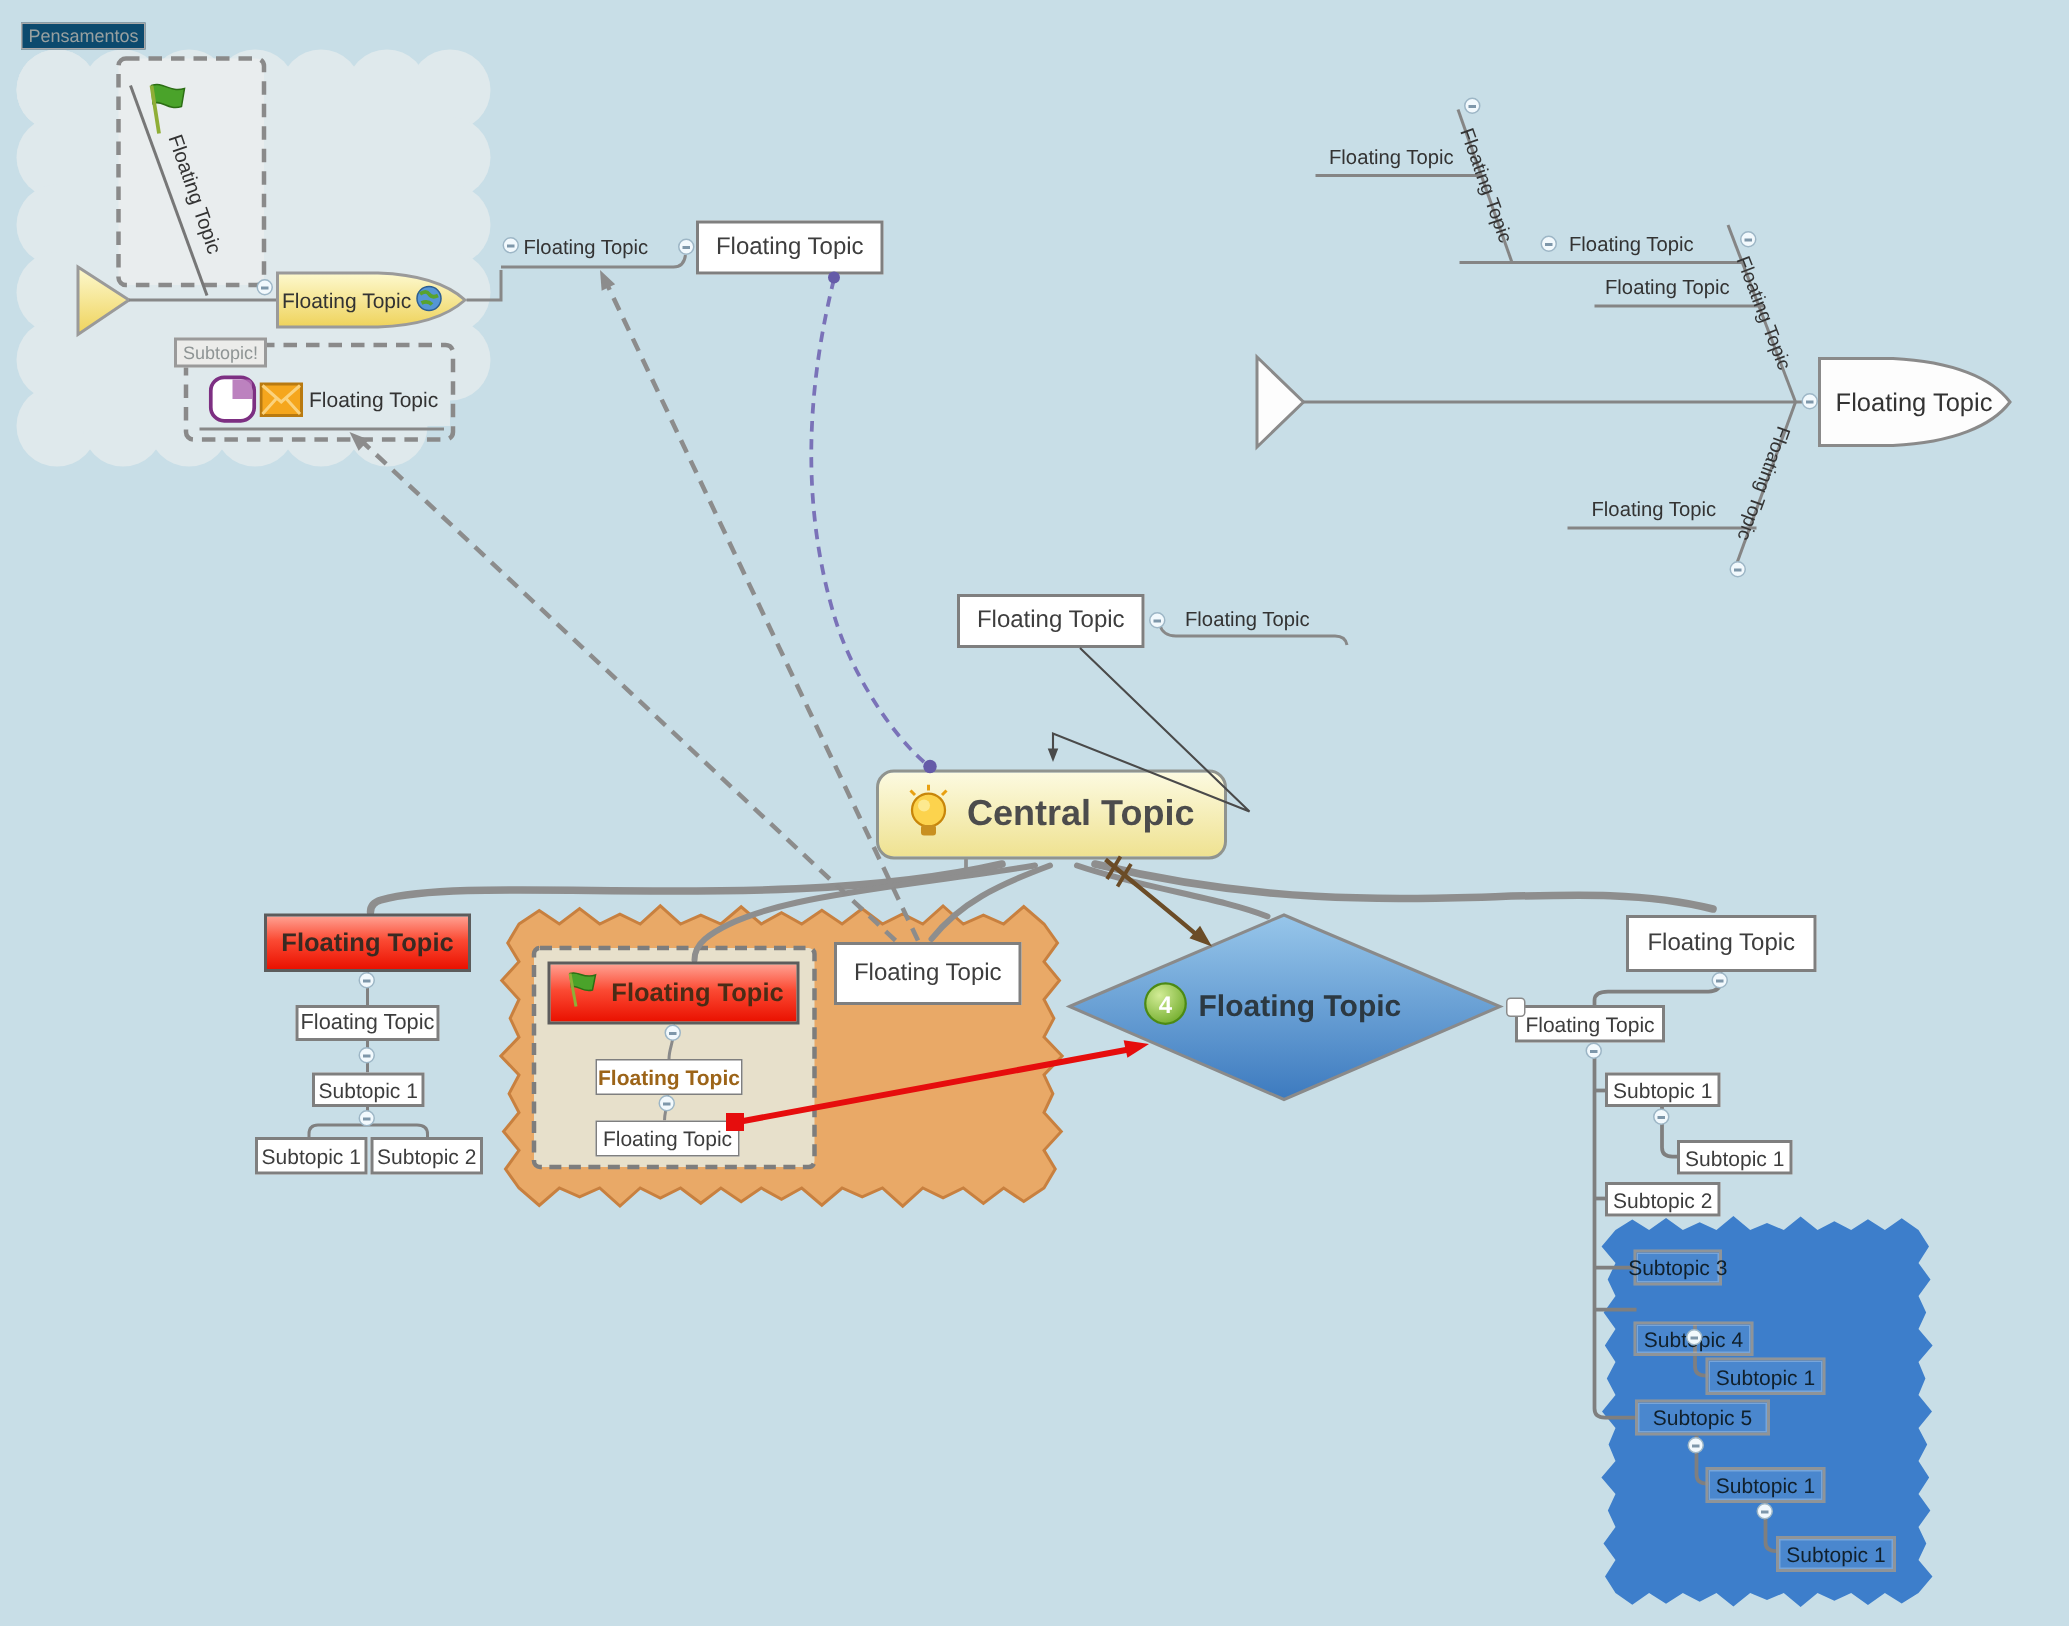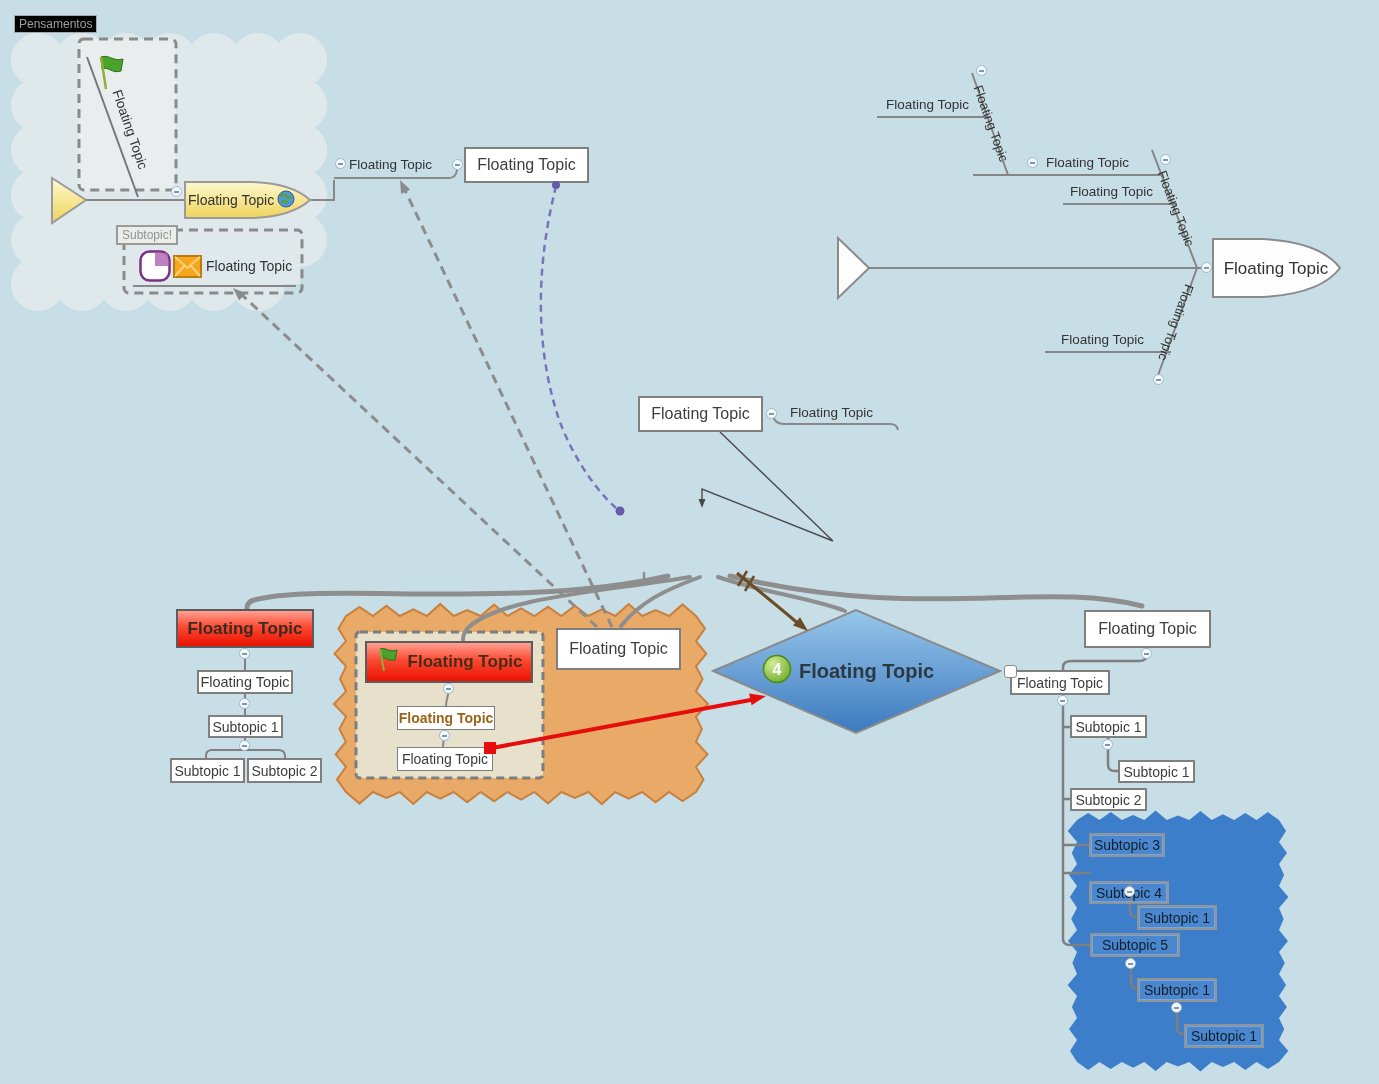--- a/index.html
+++ b/index.html
@@ -130,21 +130,21 @@
       <path d="M1063,873 H1091"></path>
       <path d="M1108,738 V765 Q1108,771 1115,771 H1119"></path>
       <path d="M1130,883 V911 Q1130,917 1137,917 H1139"></path>
       <path d="M1131,957 V983 Q1131,989 1138,989 H1139"></path>
       <path d="M1177,1001 V1028 Q1177,1034 1184,1034 H1186"></path>
     </g>
 
     <polygon points="713,671 856,610 1000,671 856,733" fill="url(#diamondG)" stroke="#8a8a8a" stroke-width="2"></polygon>
   </svg>
 
-  <div class="blabel" style="left:14px;top:15px;background:#000000;border:1px solid #a8a8a8;color:#98a0a0;">Pensamentos</div>
+  <div class="blabel" style="left:14px;top:15px;background:#0c4a6e;border:1px solid #a8a8a8;color:#98a0a0;">Pensamentos</div>
   <div class="blabel" style="left:116px;top:225px;background:#ececea;border:2px solid #9a9a9a;color:#8f9595;">Subtopic!</div>
 
   <div class="rot" style="left:78px;top:122px;transform:rotate(71deg);font-size:13.5px;">Floating Topic</div>
   <div style="position:absolute;left:95px;top:55px;z-index:3;">
     <svg width="34" height="36">
         <path d="M6,2 C14,-1 18,7 28,4 L26,16 C17,19 13,11 7,14 Z" fill="#4aa32a" stroke="#2c6e14" stroke-width="1"></path>
         <line x1="6" y1="2" x2="11" y2="34" stroke="#8fae37" stroke-width="2.5"></line>
       </svg>
   </div>
 
@@ -179,20 +179,37 @@
   <div class="lineLabel" style="left:886px;top:97px;">Floating Topic</div>
   <div class="rot" style="left:1124px;top:201px;transform:rotate(69deg);">Floating Topic</div>
   <div class="lineLabel" style="left:1046px;top:155px;">Floating Topic</div>
   <div class="lineLabel" style="left:1070px;top:184px;">Floating Topic</div>
   <div class="rot" style="left:1124px;top:315px;transform:rotate(110deg);">Floating Topic</div>
   <div class="lineLabel" style="left:1061px;top:332px;">Floating Topic</div>
 
   <div class="tb" style="left:638px;top:396px;width:125px;height:36px;font-size:16px;">Floating Topic</div>
   <div class="lineLabel" style="left:790px;top:405px;">Floating Topic</div>
 
+  <div style="position:absolute;left:584px;top:513px;width:234px;height:60px;z-index:3;
+              background:linear-gradient(#fcfae0,#efe291);border:2.5px solid #90948f;border-radius:12px;
+              display:flex;align-items:center;justify-content:center;gap:12px;box-sizing:border-box;">
+    <span>
+      <svg width="27" height="36">
+          <g>
+            <line x1="13" y1="4" x2="13" y2="0" stroke="#e8a012" stroke-width="2"></line>
+            <line x1="4" y1="7" x2="1" y2="4" stroke="#e8a012" stroke-width="2"></line>
+            <line x1="22" y1="7" x2="25" y2="4" stroke="#e8a012" stroke-width="2"></line>
+            <circle cx="13" cy="17" r="11" fill="#fcd34d" stroke="#c8860a" stroke-width="1.5"></circle>
+            <circle cx="10" cy="14" r="4" fill="#fde98f"></circle>
+            <rect x="8" y="27" width="10" height="7" rx="2" fill="#c89020"></rect>
+          </g>
+        </svg>
+    </span>
+    <span style="font-size:24px;font-weight:bold;color:#4c4c4c;">Central Topic</span>
+  </div>
 
   <div class="tb redGrad" style="left:176px;top:609px;width:138px;height:39px;font-size:17px;font-weight:bold;color:#3a2a22;">Floating Topic</div>
   <div class="tb" style="left:197px;top:670px;width:96px;height:24px;font-size:14.5px;">Floating Topic</div>
   <div class="tb" style="left:208px;top:715px;width:75px;height:23px;font-size:14px;">Subtopic 1</div>
   <div class="tb" style="left:170px;top:758px;width:75px;height:25px;font-size:14px;">Subtopic 1</div>
   <div class="tb" style="left:247px;top:758px;width:75px;height:25px;font-size:14px;">Subtopic 2</div>
 
   <div class="tb" style="left:556px;top:628px;width:125px;height:42px;font-size:16px;">Floating Topic</div>
   <div class="tb redGrad" style="left:365px;top:641px;width:168px;height:42px;font-size:17px;font-weight:bold;color:#4a2c16;gap:6px;">
     <span>
@@ -223,21 +240,21 @@
     <span style="font-size:20px;font-weight:bold;color:#2c3942;">Floating Topic</span>
   </div>
   <div style="position:absolute;left:1004px;top:665px;width:13px;height:13px;background:#fff;
               border:1.5px solid #8a8a8a;border-radius:3px;z-index:4;box-sizing:border-box;"></div>
 
   <div class="tb" style="left:1084px;top:610px;width:127px;height:38px;font-size:16px;">Floating Topic</div>
   <div class="tb" style="left:1010px;top:670px;width:100px;height:25px;font-size:14px;">Floating Topic</div>
   <div class="tb" style="left:1070px;top:715px;width:77px;height:23px;font-size:14px;">Subtopic 1</div>
   <div class="tb" style="left:1118px;top:760px;width:77px;height:23px;font-size:14px;">Subtopic 1</div>
   <div class="tb" style="left:1070px;top:788px;width:77px;height:23px;font-size:14px;">Subtopic 2</div>
-  <div class="tb blueBox" style="left:1089px;top:833px;width:76px;height:24px;font-size:14px;">Subtopic 3</div>
+  <div class="tb blueBox" style="left:1089px;top:833px;width:59px;height:24px;font-size:14px;">Subtopic 3</div>
   <div class="tb blueBox" style="left:1089px;top:861px;width:80px;height:23px;font-size:14px;margin-top:20px;">Subtopic 4</div>
   <div class="tb blueBox" style="left:1137px;top:905px;width:80px;height:25px;font-size:14px;">Subtopic 1</div>
   <div class="tb blueBox" style="left:1090px;top:933px;width:90px;height:24px;font-size:14px;">Subtopic 5</div>
   <div class="tb blueBox" style="left:1137px;top:978px;width:80px;height:24px;font-size:14px;">Subtopic 1</div>
   <div class="tb blueBox" style="left:1184px;top:1024px;width:80px;height:24px;font-size:14px;">Subtopic 1</div>
 
   <div class="cc" style="left:335px;top:158px;"></div>
   <div class="cc" style="left:452px;top:159px;"></div>
   <div class="cc" style="left:171px;top:186px;"></div>
   <div class="cc" style="left:766px;top:408px;"></div>

